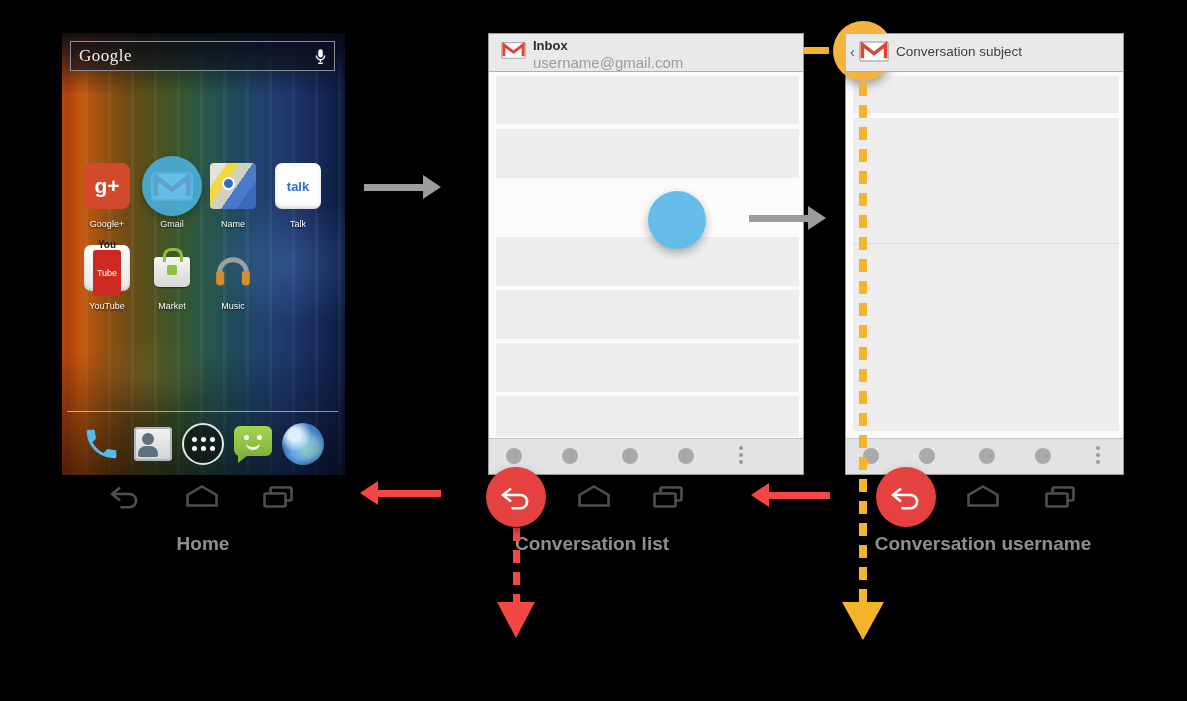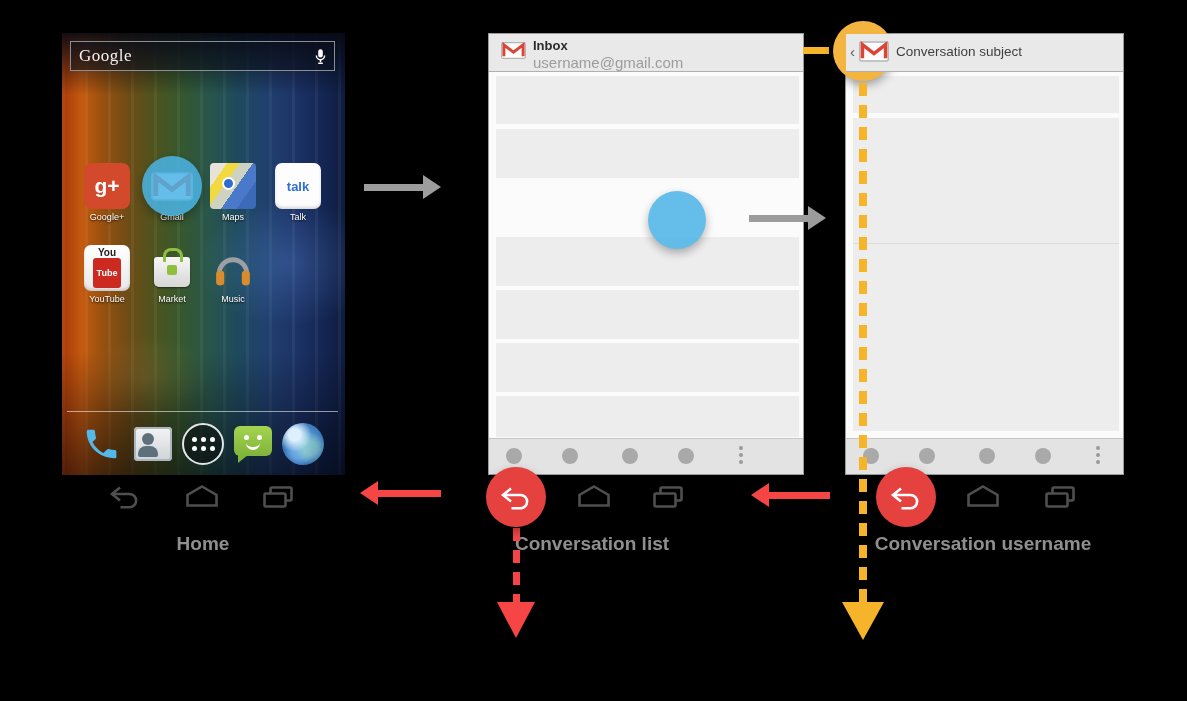--- a/index.html
+++ b/index.html
@@ -15,29 +15,29 @@
     background:
       radial-gradient(ellipse 130px 90px at 80% 52%, rgba(110,170,255,.22), transparent 70%),
       radial-gradient(ellipse 90px 60px at 30% 78%, rgba(255,200,120,.10), transparent 70%),
       linear-gradient(180deg, rgba(6,8,18,.92) 0%, rgba(6,8,18,0) 14%, rgba(0,0,0,0) 72%, rgba(0,0,6,.55) 100%),
       repeating-linear-gradient(90deg, rgba(255,255,255,.05) 0 3px, rgba(0,0,0,0) 3px 23px),
       linear-gradient(90deg,#a93a08 0%,#c45a10 7%,#94500f 15%,#6b4c16 24%,#4d541f 33%,#37582e 42%,#28564b 52%,#1f4a5e 62%,#20406e 72%,#1d3468 82%,#142653 92%,#0e1c40 100%);}
   .search-bar{position:absolute;left:8px;top:8px;width:265px;height:30px;box-sizing:border-box;
     border:1px solid #8a8f96;background:rgba(12,16,28,.5);display:flex;align-items:center;padding:0 8px;z-index:10;}
   .glogo{font-family:"Liberation Serif",serif;font-size:17px;color:#f2f2f2;letter-spacing:.5px;flex:1;}
   .app{position:absolute;width:62px;display:flex;flex-direction:column;align-items:center;z-index:10;}
-  .app-label{margin-top:3px;font-size:9px;color:#fff;text-shadow:0 1px 2px rgba(0,0,0,.9);white-space:nowrap;}
+  .app-label{margin-top:10px;font-size:9px;color:#fff;text-shadow:0 1px 2px rgba(0,0,0,.9);white-space:nowrap;}
   .ic{width:46px;height:46px;position:relative;display:flex;align-items:center;justify-content:center;}
   .ic-gplus{background:#d3492c;border-radius:8px;color:#fff;font-weight:bold;font-size:21px;}
   .ic-maps{border-radius:4px;background:linear-gradient(125deg,#e8e3d8 0 22%,#f2d93f 22% 38%,#cdd3c0 38% 55%,#4a79c9 55% 75%,#3c69b8 75% 100%);}
   .ic-maps::after{content:"";position:absolute;left:12px;top:14px;width:9px;height:9px;border-radius:50%;background:#2f6cd0;border:2px solid #fff;}
   .ic-talk{background:#fdfdfd;border-radius:7px;color:#2d6fd2;font-weight:bold;font-size:13px;box-shadow:inset 0 -2px 3px rgba(0,0,0,.15);}
   .ic-youtube{background:linear-gradient(#ffffff,#e8e8e8);border-radius:7px;flex-direction:column;box-shadow:inset 0 -2px 3px rgba(0,0,0,.15);}
   .yt-top{font-size:10px;font-weight:bold;color:#222;line-height:9px;}
-  .yt-bottom{font-size:9px;font-weight:bold;color:#fff;background:#cc2a20;border-radius:3px;padding:10px 4px;margin-top:1px;}
+  .yt-bottom{font-size:9px;font-weight:normal;color:#fff;background:#cc2a20;border-radius:3px;padding:18px 4px;margin-top:1px;}
   .ic-market{background:transparent;}
   .bag{position:absolute;left:5px;top:12px;width:36px;height:30px;background:linear-gradient(180deg,#f6f6f6,#d6d6d6);border-radius:3px 3px 5px 5px;box-shadow:0 1px 2px rgba(0,0,0,.5);}
   .bag::before{content:"";position:absolute;left:9px;top:-9px;width:14px;height:11px;border:3px solid #8fbf3f;border-bottom:none;border-radius:8px 8px 0 0;}
   .bag::after{content:"";position:absolute;left:13px;top:8px;width:10px;height:10px;border-radius:2px;background:#8fbf3f;}
   .ic-gmail svg,.ic-books svg,.ic-music svg{display:block;}
 
   .dock-divider{position:absolute;left:5px;right:7px;top:378px;height:1px;background:rgba(255,255,255,.55);z-index:10;}
   .dock-item{position:absolute;top:390px;width:42px;height:42px;z-index:10;display:flex;align-items:center;justify-content:center;}
   .ic-people{width:38px;height:34px;background:linear-gradient(#f4f4f4,#cfd4d8);border-radius:4px;position:relative;box-shadow:inset 0 0 0 2px #aeb6bd;}
   .ic-people::before{content:"";position:absolute;left:8px;top:6px;width:12px;height:12px;border-radius:50%;background:#5d707c;}
@@ -141,21 +141,21 @@
       <div class="ic ic-gmail">
         <svg class="gmail-svg" width="42" height="29" viewBox="0 0 22 15">
           <rect x="0.5" y="0.5" width="21" height="14" rx="1.5" fill="#fdfdfd" stroke="#b5b5b5"></rect>
           <path d="M2.5 12.5 L2.5 2.5 L11 9 L19.5 2.5 L19.5 12.5" fill="none" stroke="#da4537" stroke-width="2.6"></path>
         </svg>
       </div>
       <div class="app-label">Gmail</div>
     </div>
     <div class="app" style="left:140px;top:130px;">
       <div class="ic ic-maps"></div>
-      <div class="app-label">Maps</div>
+      <div class="app-label">Name</div>
     </div>
     <div class="app" style="left:205px;top:130px;">
       <div class="ic ic-talk">
           <span>talk</span>
         </div>
       <div class="app-label">Talk</div>
     </div>
 
     <div class="app" style="left:14px;top:212px;">
       <div class="ic ic-youtube">

